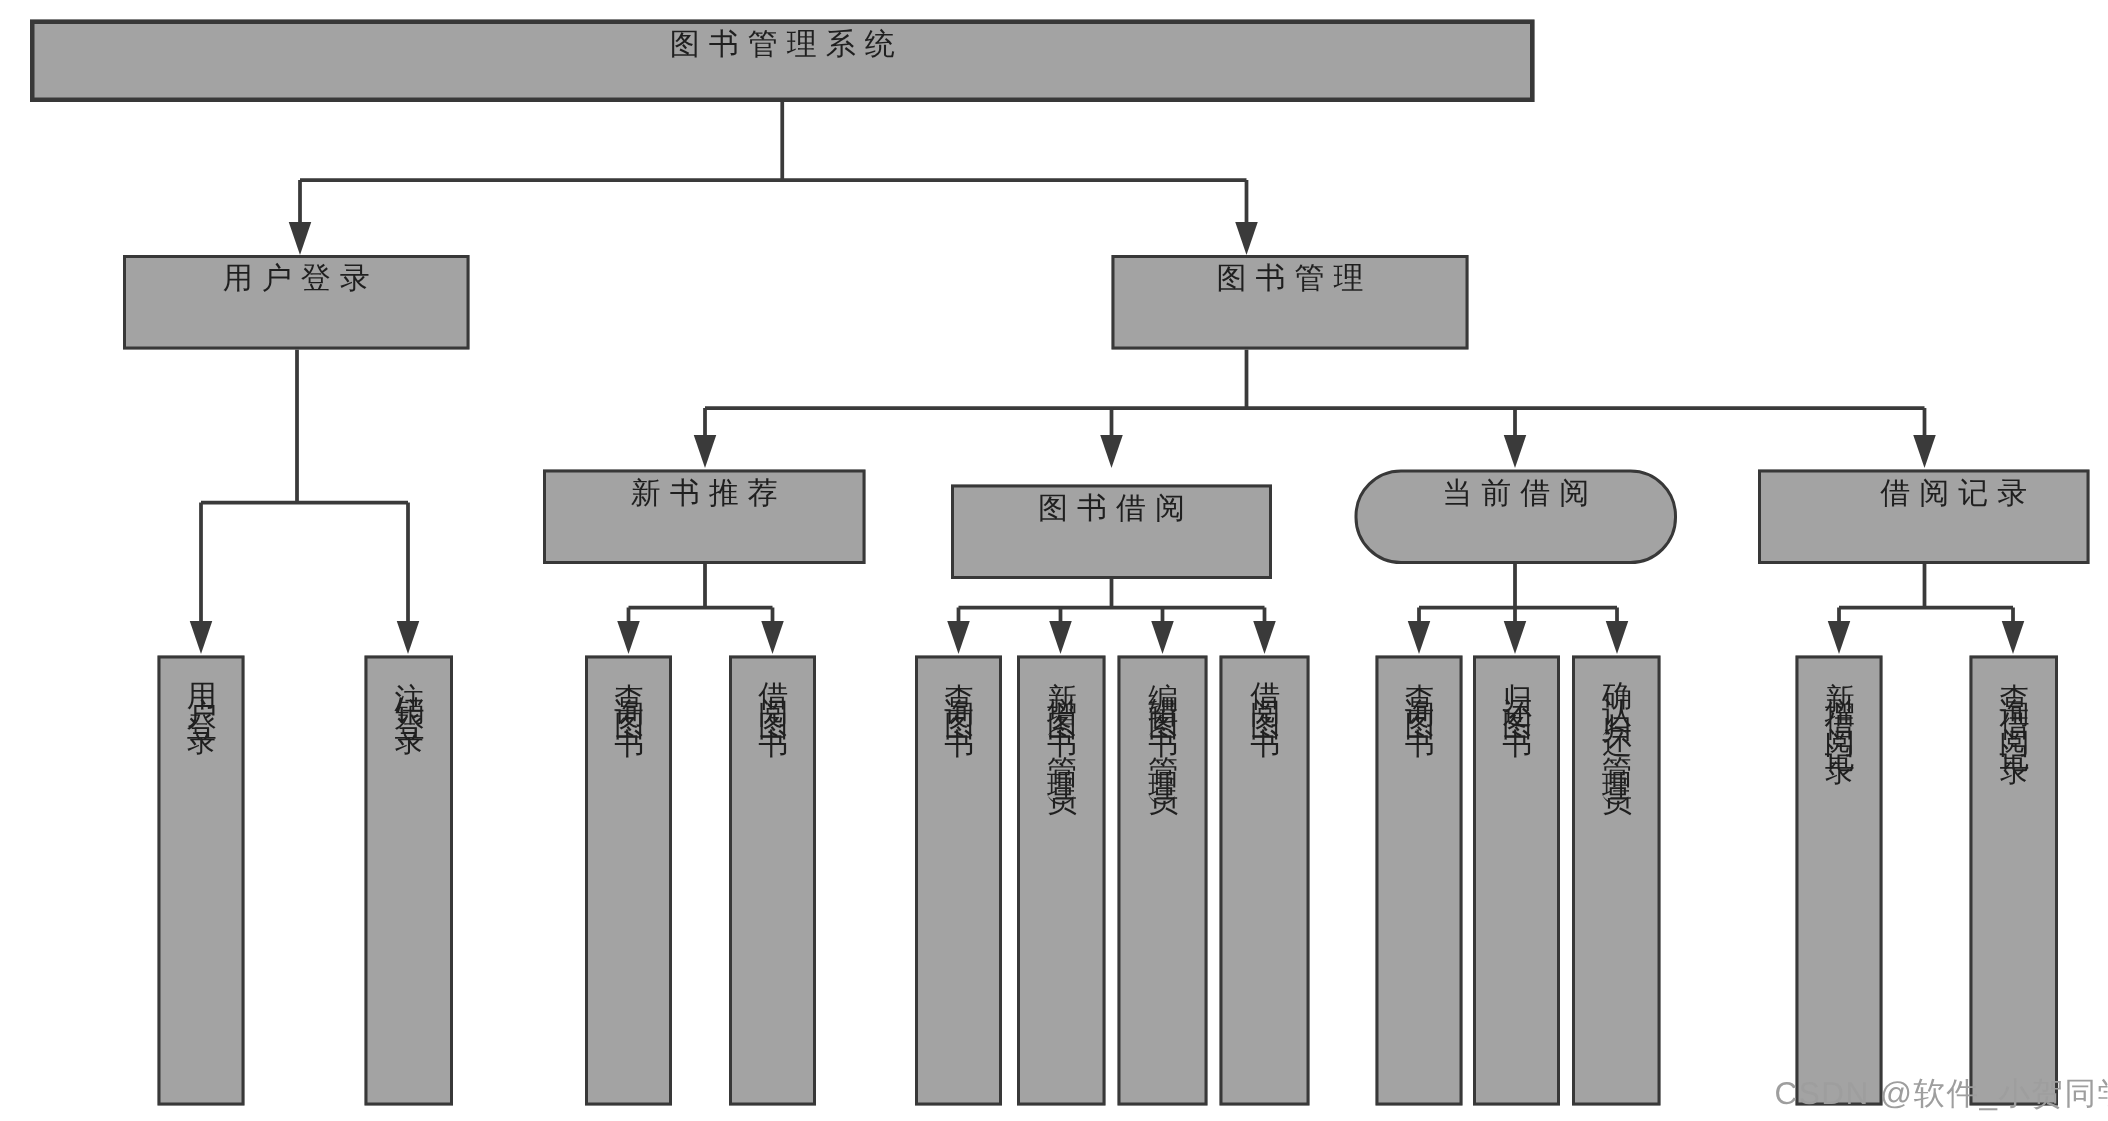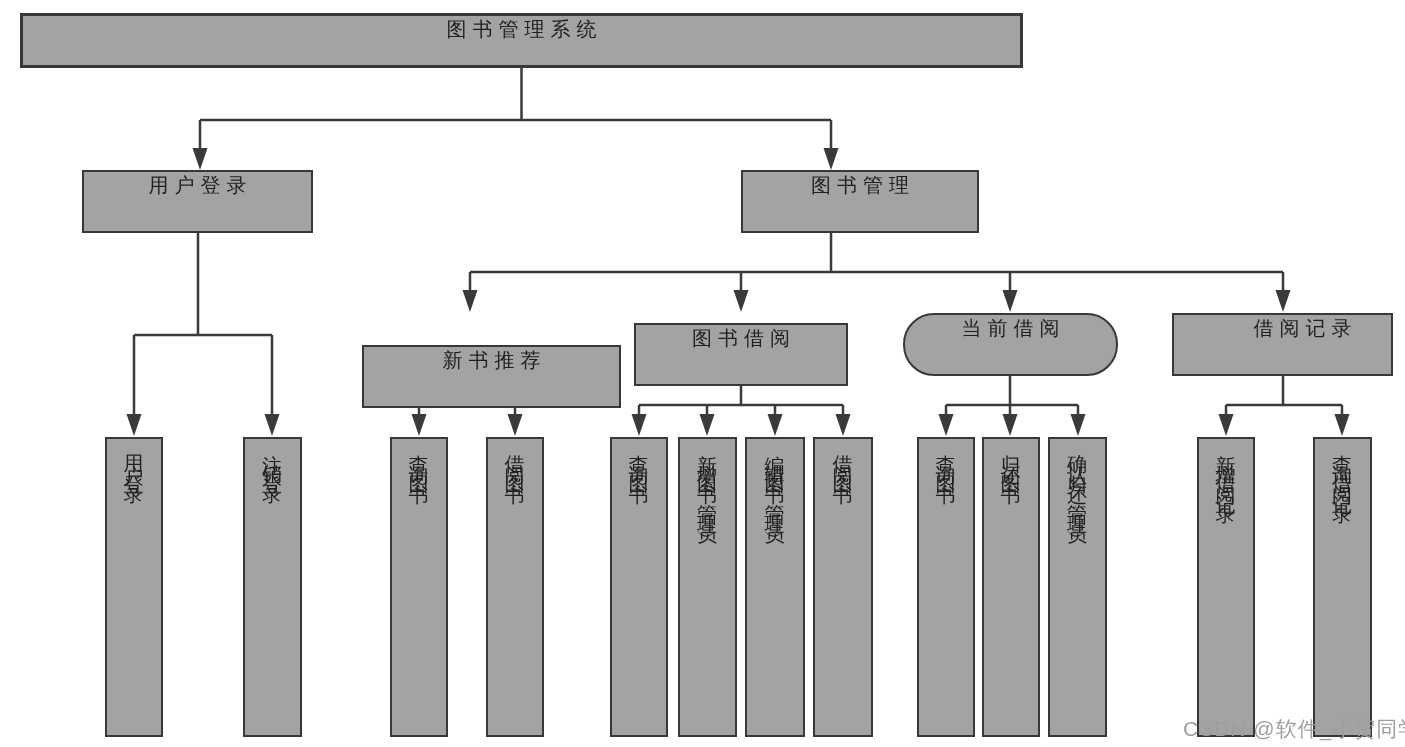--- a/index.html
+++ b/index.html
@@ -103,21 +103,21 @@
   <span>图书管理系统</span>
 </div>
 
 <div class="node h" style="left:82px; top:170px; width:231px; height:63px;">
   <span>用户登录</span>
 </div>
 <div class="node h" style="left:713px; top:170px; width:238px; height:63px;margin-left:28px;">
   <span>图书管理</span>
 </div>
 
-<div class="node h" style="left:362px; top:313px; width:259px; height:63px;margin-top:32px;">
+<div class="node h" style="left:362px; top:313px; width:215px; height:63px;">
   <span>新书推荐</span>
 </div>
 <div class="node h" style="left:634px; top:323px; width:214px; height:63px;">
   <span>图书借阅</span>
 </div>
 <div class="node h" style="left:903px; top:313px; width:215px; height:63px;border-radius:31px;">
   <span>当前借阅</span>
 </div>
 <div class="node h" style="left:1172px; top:313px; width:221px; height:63px;padding-left:40px;">
   <span>借阅记录</span>

